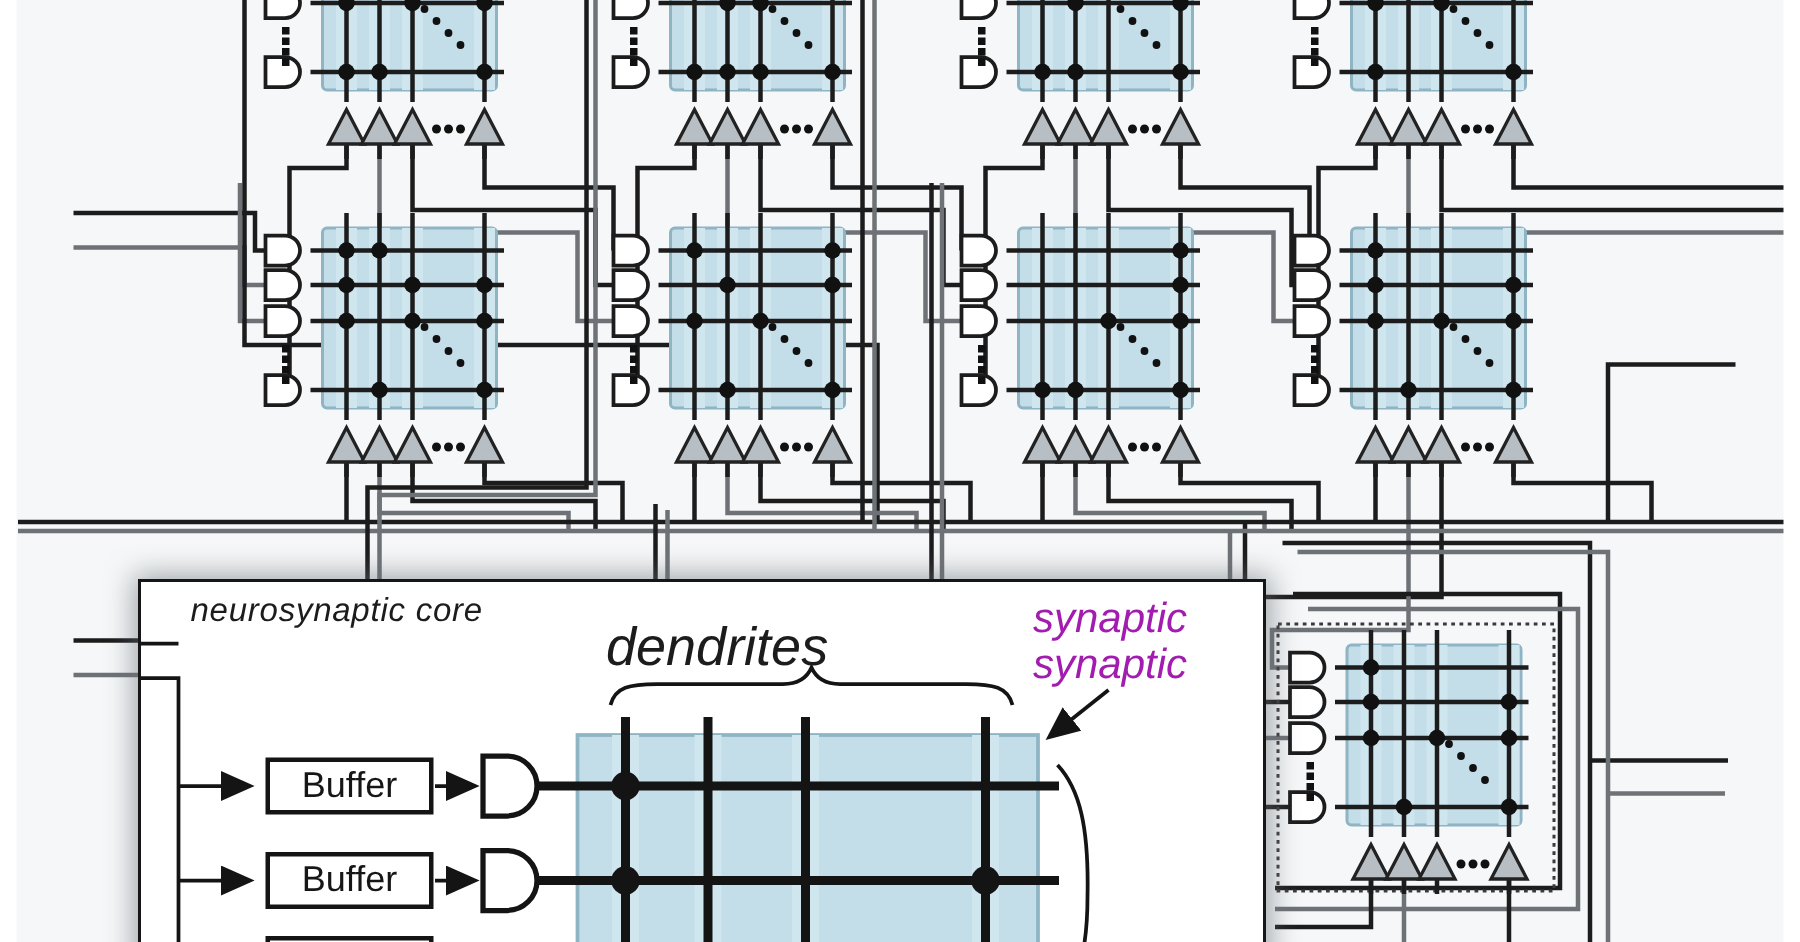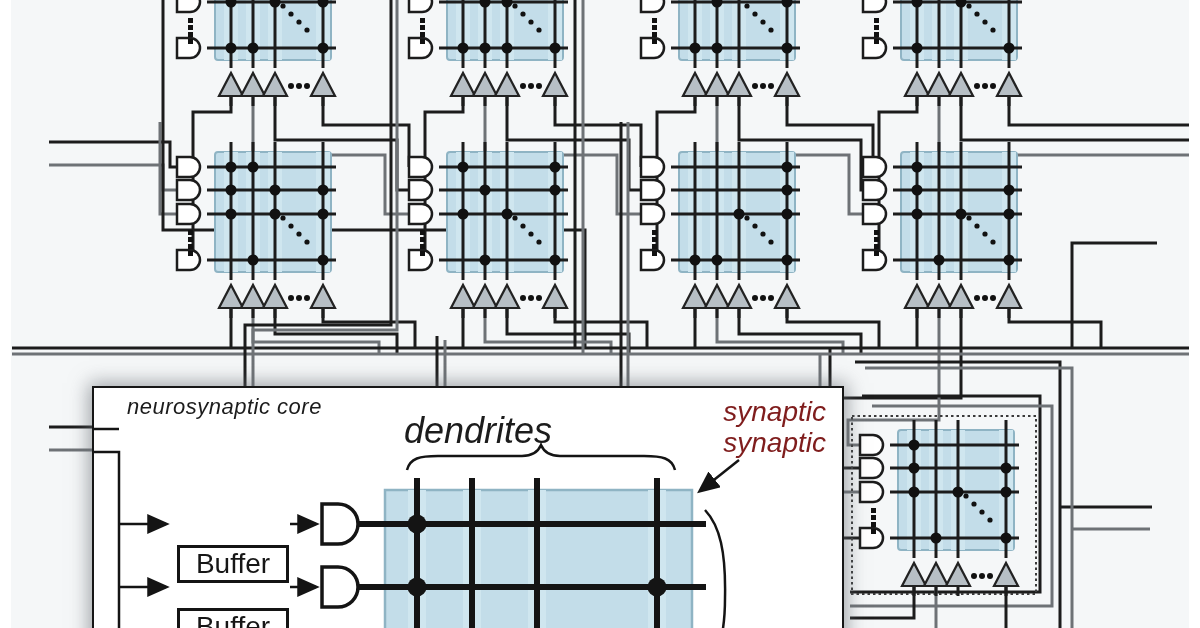--- a/index.html
+++ b/index.html
@@ -20,28 +20,28 @@
   .inset-title{
     position:absolute;left:33px;top:6px;
     font-style:italic;font-size:22px;color:#1c1c1c;letter-spacing:.5px;
     white-space:nowrap;
   }
   .dendrites-label{
     position:absolute;left:310px;top:22px;width:270px;
     font-style:italic;font-size:36px;color:#1c1c1c;
   }
   .crossbar-label{
-    position:absolute;left:560px;top:8px;width:172px;text-align:right;
-    font-style:italic;font-size:28px;color:#7f1d1d;line-height:31px;
+    position:absolute;left:560px;top:8px;width:172px;text-align:center;
+    font-style:italic;font-size:28px;color:#a21caf;line-height:31px;
   }
   .buffer-box{
     position:absolute;left:83px;width:112px;height:38px;
     border:3px solid #141414;box-sizing:border-box;background:#fff;
     display:flex;align-items:center;justify-content:center;
-    font-size:28px;color:#161616;margin-top:40px;
+    font-size:24px;color:#161616;
   }
   .buf1{top:117px;} .buf2{top:180px;} .buf3{top:236px;}
   #inset-svg{position:absolute;left:0;top:0;}
 </style>
 </head>
 <body>
 
 <div class="stage">
 
   <svg id="diagram" width="1200" height="628" viewBox="0 0 1200 628">

